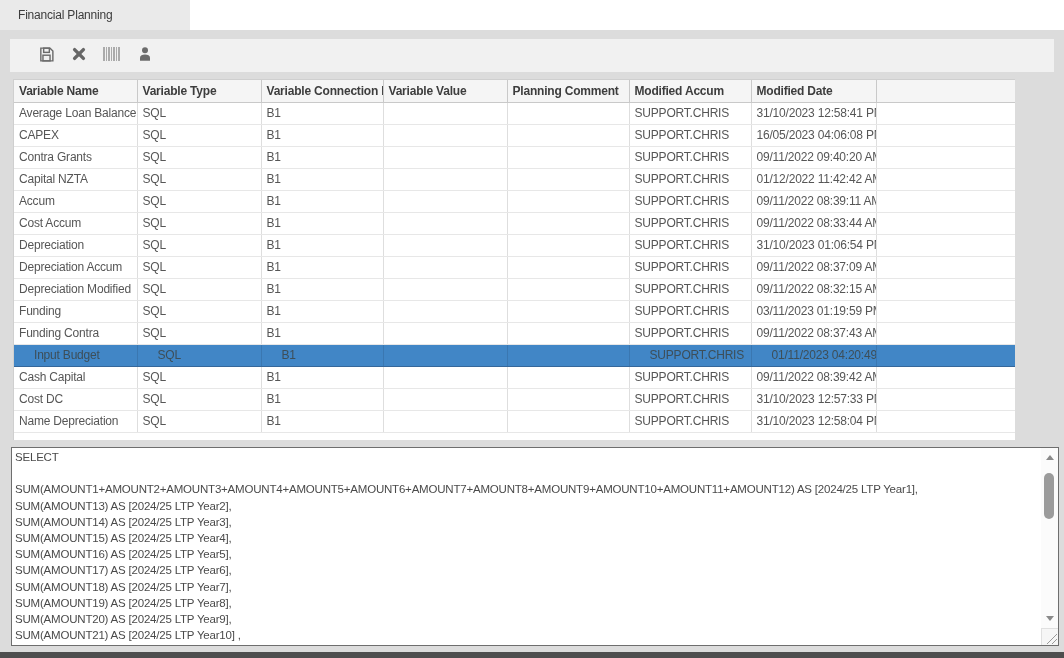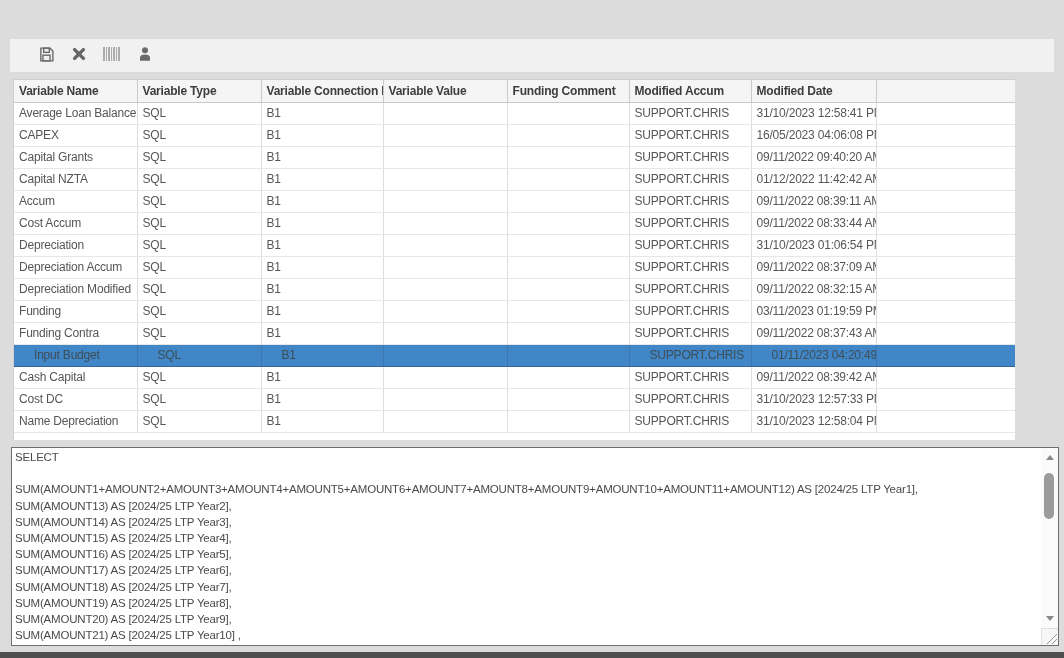--- a/index.html
+++ b/index.html
@@ -65,20 +65,25 @@
     background:#f6f6f6; border-left:1px solid #e0e0e0; border-top:1px solid #e0e0e0; cursor:nwse-resize;
   }
   
   .bottombar { position:absolute; left:0; top:652px; width:1064px; height:6px; background:#4e4e4e; }
 </style>
 </head>
 <body>
 
 <div class="screen" style="--accent: #4186c6;">
 
+  <div class="tabbar">
+    <div class="tab">
+      <span>Financial Planning</span>
+    </div>
+  </div>
 
   <div class="toolbar">
     <button class="tbtn">
       <span>
         <svg width="17" height="17" viewBox="0 0 24 24" fill="none" stroke="#6b6b6b" stroke-width="2">
           <path d="M4 3 H17 L21 7 V21 H4 Z"></path>
           <rect x="8" y="3" width="8" height="6"></rect>
           <rect x="7" y="13" width="10" height="8"></rect>
         </svg>
       </span>
@@ -129,21 +134,21 @@
           <col style="width:122px">
           <col style="width:125px">
           <col style="width:140px">
       </colgroup>
       <thead>
         <tr>
             <th>Variable Name</th>
             <th>Variable Type</th>
             <th>Variable Connection Id</th>
             <th>Variable Value</th>
-            <th>Funding Comment</th>
+            <th>Planning Comment</th>
             <th>Modified Accum</th>
             <th>Modified Date</th>
             <th></th>
           </tr>
       </thead>
       <tbody>
           <tr>
             <td>Average Loan Balance</td>
             <td>SQL</td>
             <td>B1</td>
@@ -157,21 +162,21 @@
             <td>CAPEX</td>
             <td>SQL</td>
             <td>B1</td>
             <td></td>
             <td></td>
             <td>SUPPORT.CHRIS</td>
             <td>16/05/2023 04:06:08 PM</td>
             <td></td>
           </tr>
           <tr>
-            <td>Capital Grants</td>
+            <td>Contra Grants</td>
             <td>SQL</td>
             <td>B1</td>
             <td></td>
             <td></td>
             <td>SUPPORT.CHRIS</td>
             <td>09/11/2022 09:40:20 AM</td>
             <td></td>
           </tr>
           <tr>
             <td>Capital NZTA</td>

